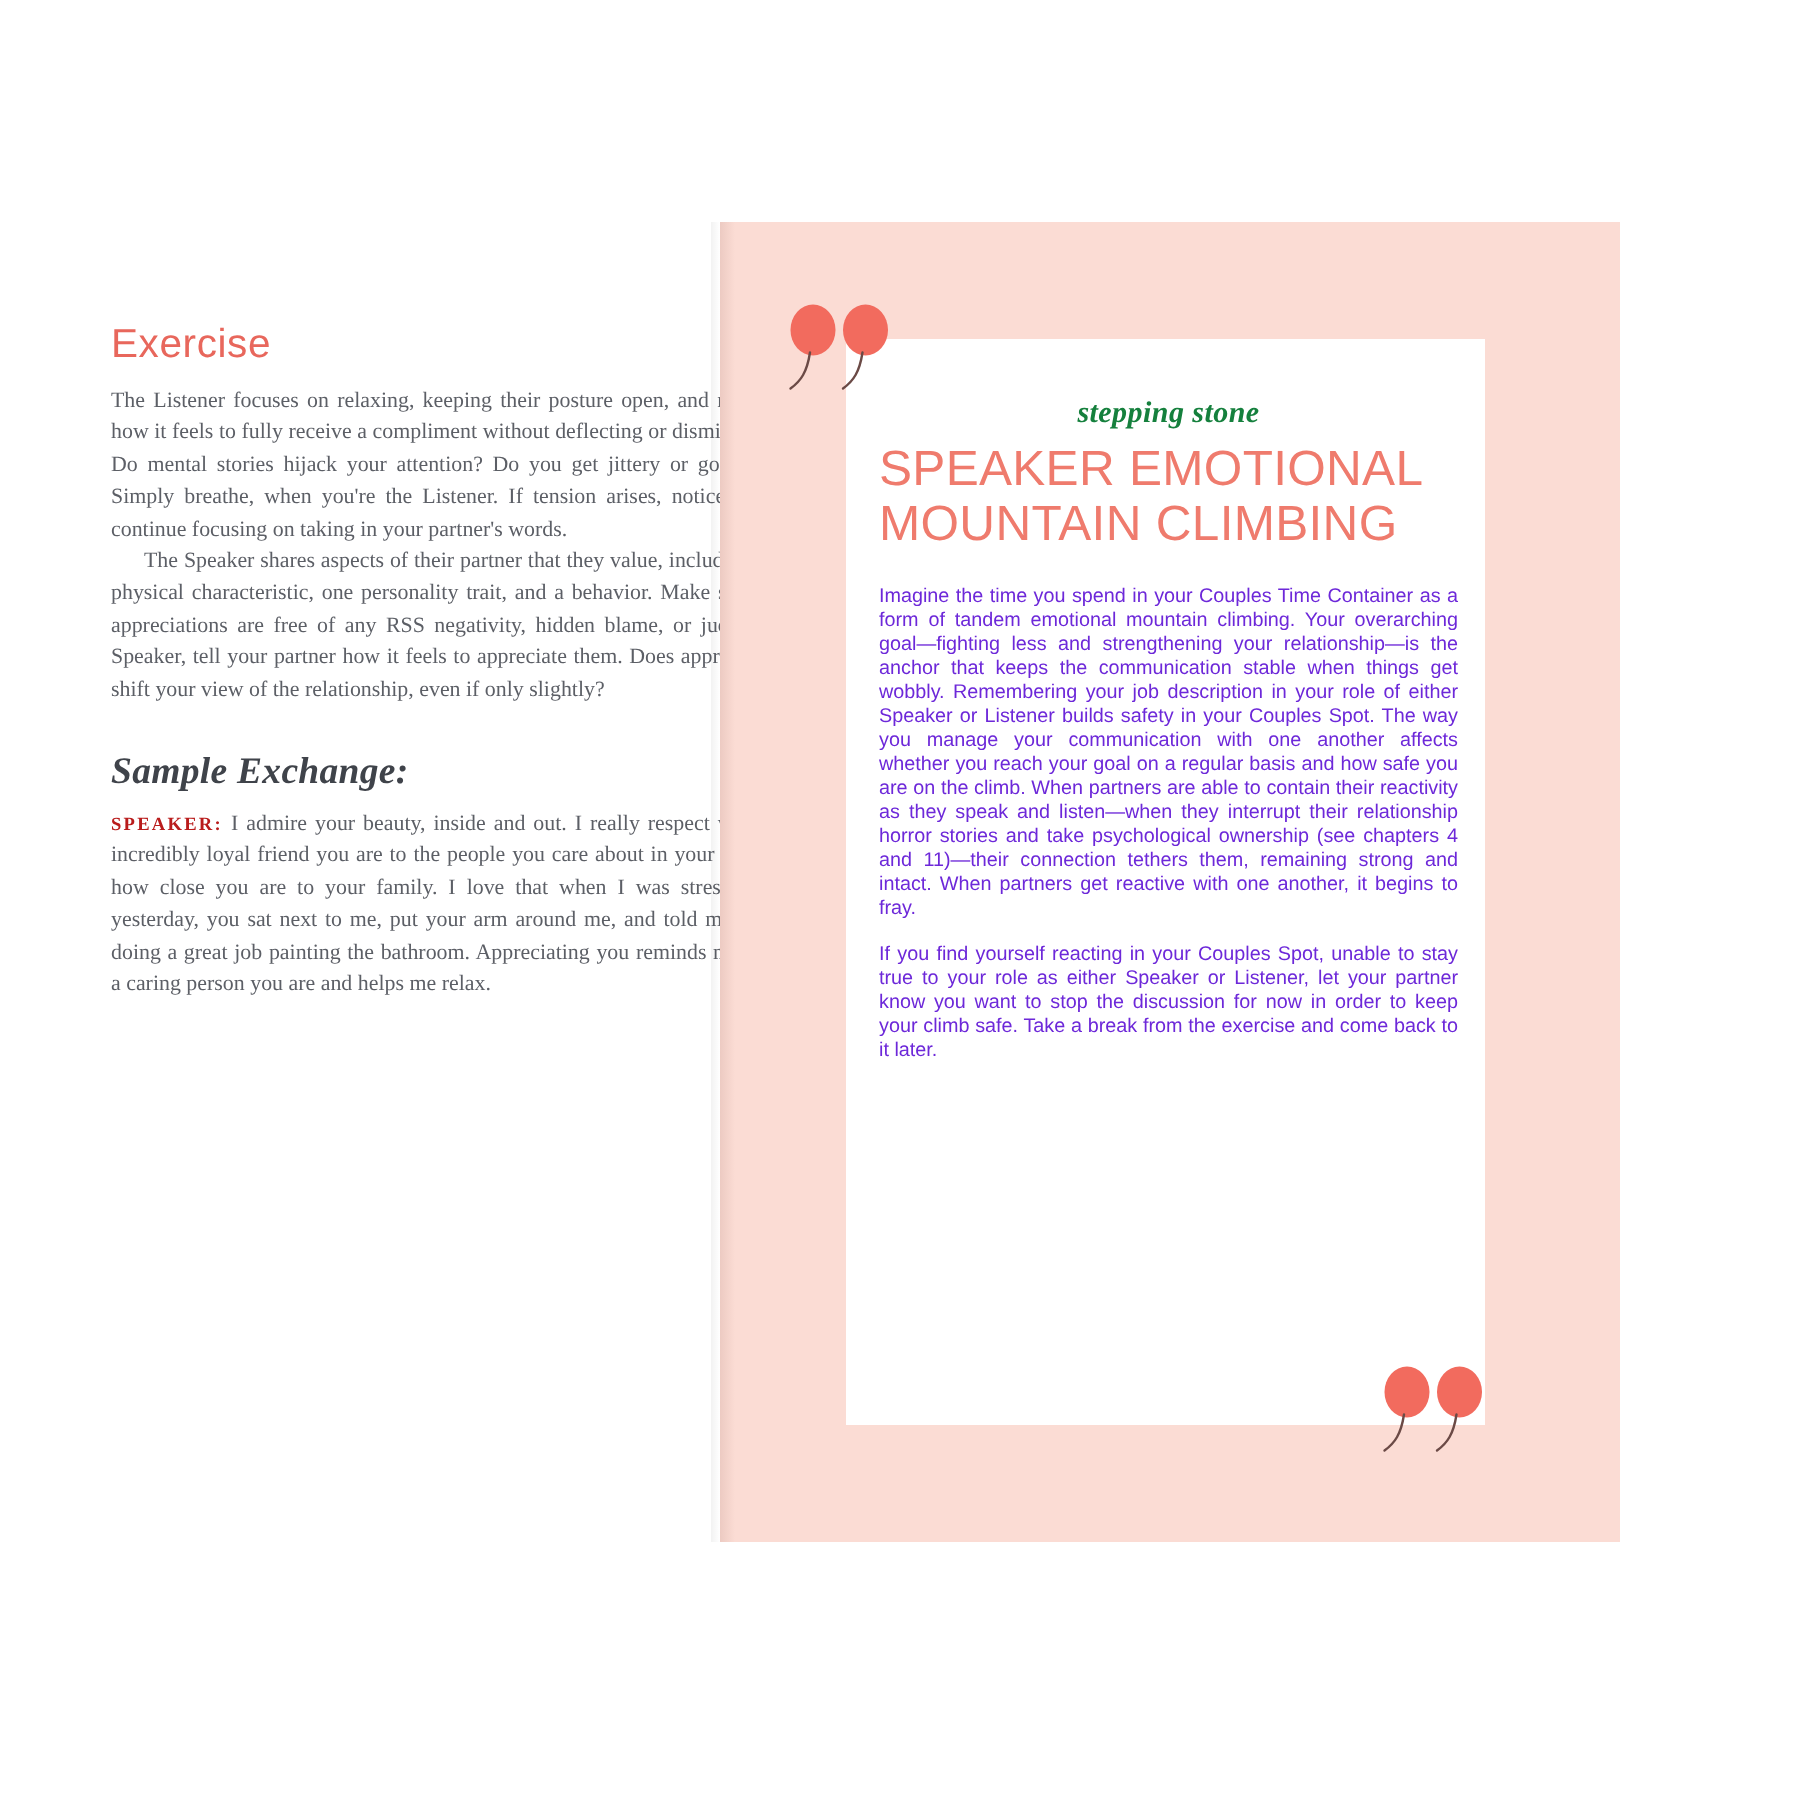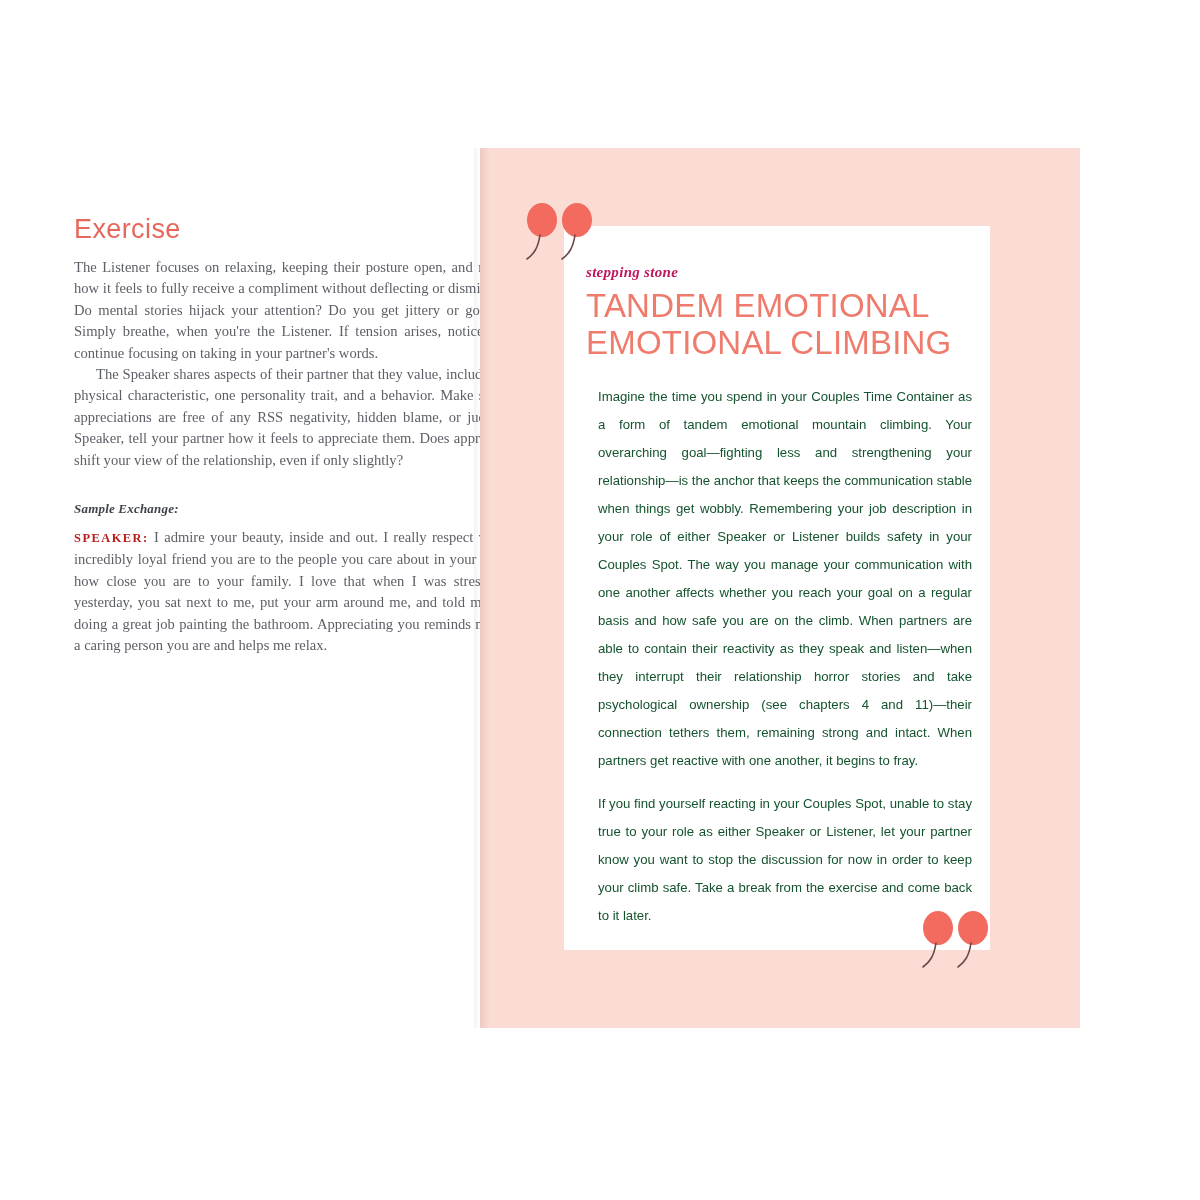--- a/index.html
+++ b/index.html
@@ -66,21 +66,21 @@
     text-align: justify;
   }
   .body-serif + .body-serif {
     text-indent: 22px;
     margin-top: 0;
   }
 
   .sample-heading {
     font-family: "Liberation Serif", serif;
     font-style: italic;
-    font-size: 13px;
+    font-size: 25px;
     color: #3f434a;
     margin: 30px 0 10px 0;
     letter-spacing: 0.2px;
   }
 
   .dialog-block {
     font-family: "Liberation Serif", serif;
     font-size: 14.6px;
     line-height: 21.4px;
     color: #5c5f66;
@@ -126,43 +126,44 @@
     position: absolute;
     left: 22px;
     top: 38px;
     width: 386px;
   }
 
   .stepping-stone {
     font-family: "Liberation Serif", serif;
     font-style: italic;
     font-weight: 700;
-    font-size: 15px;
-    color: #be185d;
+    font-size: 20px;
+    color: #15803d;
     letter-spacing: 0.3px;
     margin: 0 0 6px 0;
+    text-align: center;
   }
 
   .chapter-title {
     font-family: "Liberation Sans", sans-serif;
     font-weight: 300;
     font-size: 33px;
     line-height: 37px;
     color: #ef7b6d;
     letter-spacing: 0.2px;
     margin: 0 0 22px 0;
   }
 
   .card-body {
     font-family: "Liberation Sans", sans-serif;
     font-weight: 300;
     font-size: 13.2px;
-    line-height: 28px;
-    color: #14532d;
-    margin: 0 0 15px 12px;
+    line-height: 16px;
+    color: #6d28d9;
+    margin: 0 0 15px 0;
     text-align: justify;
   }
 
   
   .quote-group {
     position: absolute;
     width: 74px;
     height: 68px;
     z-index: 3;
   }
@@ -229,21 +230,21 @@
 
   </div>
 
   <div class="page-right">
 
     <div class="white-card">
       <div class="card-inner">
 
         <div class="stepping-stone">stepping stone</div>
 
-        <h1 class="chapter-title">TANDEM EMOTIONAL EMOTIONAL CLIMBING</h1>
+        <h1 class="chapter-title">SPEAKER EMOTIONAL MOUNTAIN CLIMBING</h1>
 
         <p class="card-body">Imagine the time you spend in your Couples Time Container as a form of tandem emotional mountain climbing. Your overarching goal—fighting less and strengthening your relationship—is the anchor that keeps the communication stable when things get wobbly. Remembering your job description in your role of either Speaker or Listener builds safety in your Couples Spot. The way you manage your communication with one another affects whether you reach your goal on a regular basis and how safe you are on the climb. When partners are able to contain their reactivity as they speak and listen—when they interrupt their relationship horror stories and take psychological ownership (see chapters 4 and 11)—their connection tethers them, remaining strong and intact. When partners get reactive with one another, it begins to fray.</p>
 
         <p class="card-body">If you find yourself reacting in your Couples Spot, unable to stay true to your role as either Speaker or Listener, let your partner know you want to stop the discussion for now in order to keep your climb safe. Take a break from the exercise and come back to it later.</p>
 
       </div>
     </div>
 
     <div class="quote-group quote-open">
       <svg width="74" height="68" viewBox="0 0 74 68" xmlns="http://www.w3.org/2000/svg">

